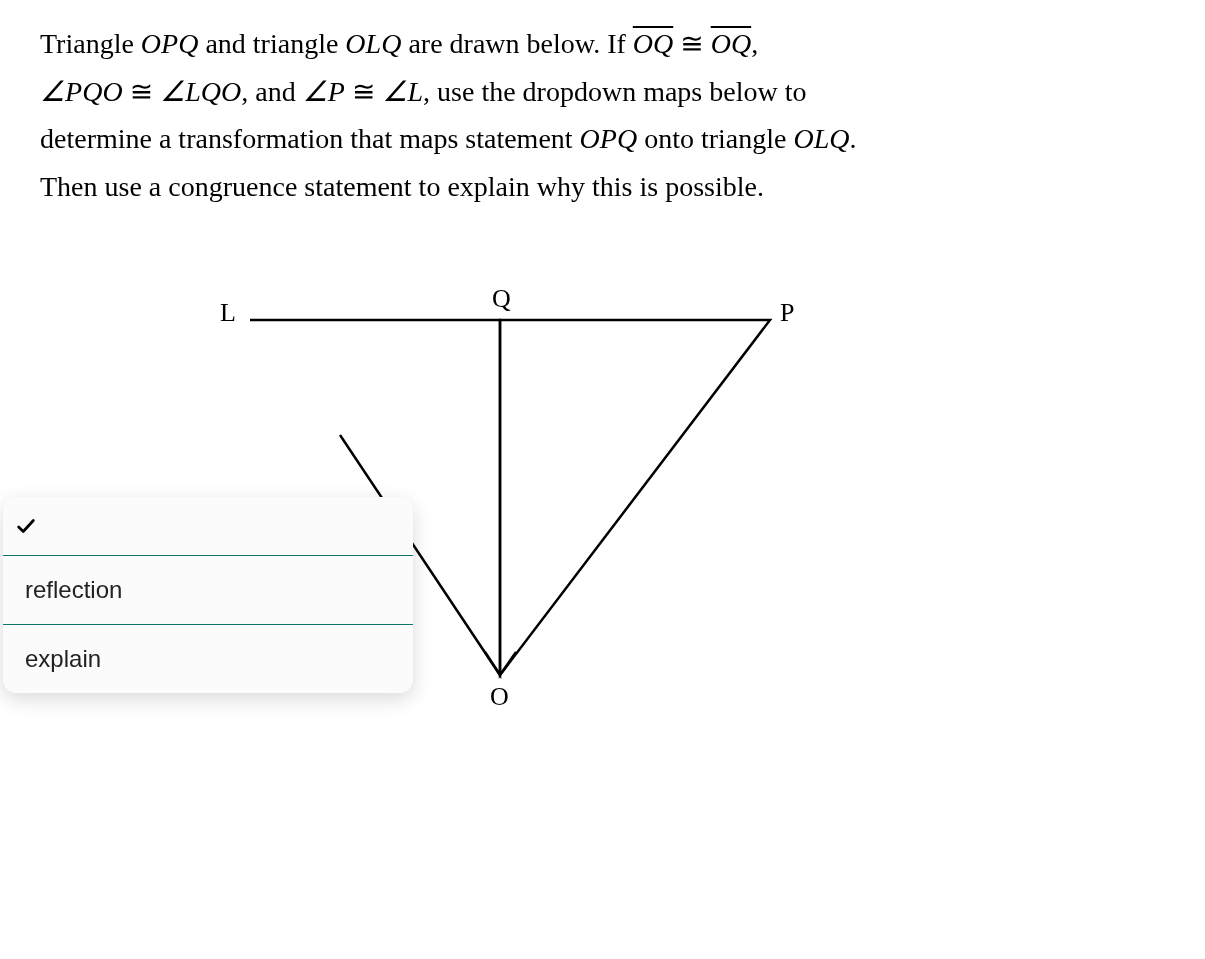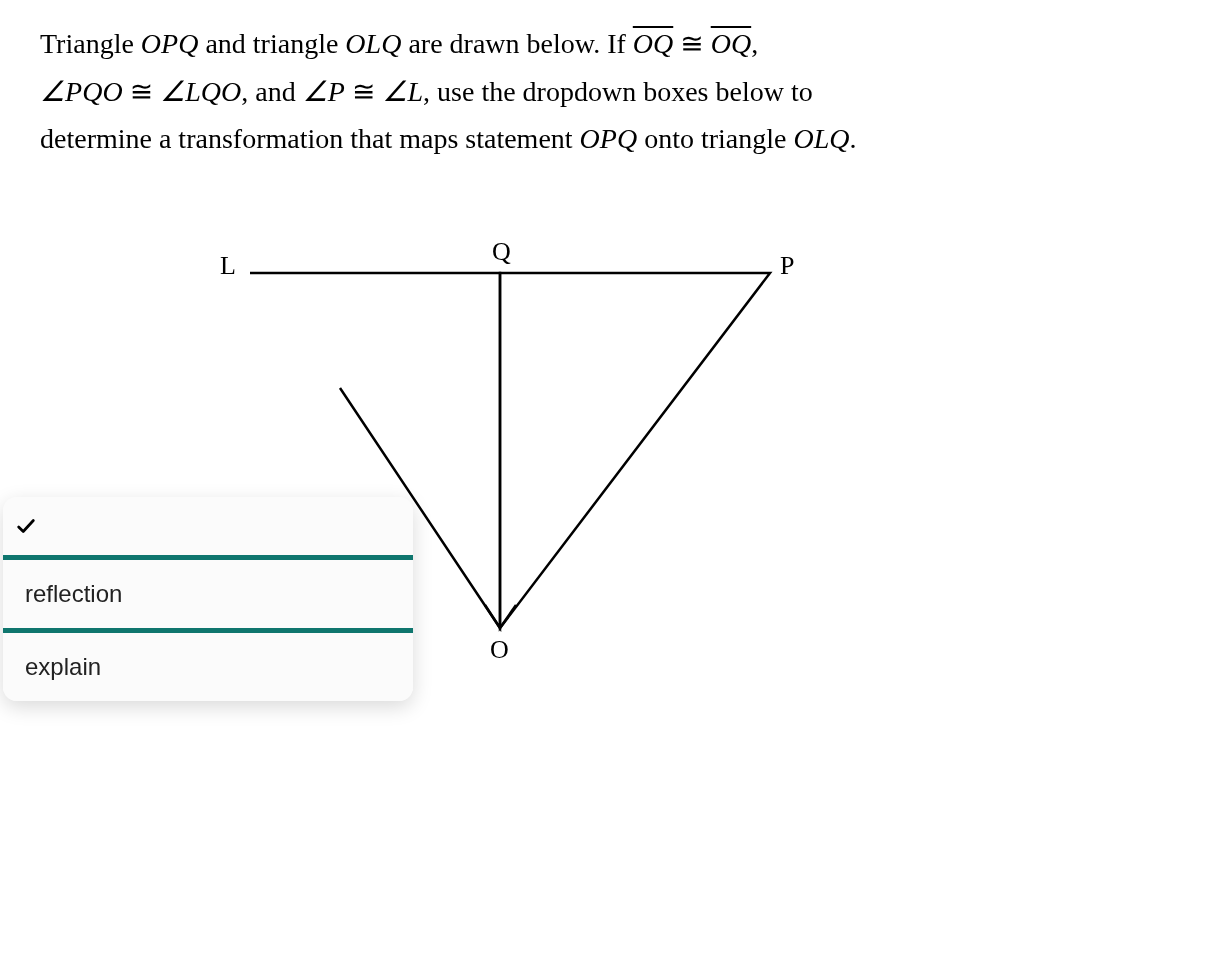--- a/index.html
+++ b/index.html
@@ -43,21 +43,21 @@
     left: 3px;
     top: 497px;
     width: 410px;
     background: #fbfbfb;
     border-radius: 14px;
     box-shadow: 0 6px 20px rgba(0,0,0,0.15);
     overflow: hidden;
     z-index: 10;
   }
   .dd-row {
-    border-bottom: 5px solid #0f766e;
+    border-bottom: 1px solid #0f766e;
     padding: 20px 22px;
     font-family: -apple-system, Helvetica, Arial, sans-serif;
     font-size: 24px;
     color: #222;
     display: flex;
     align-items: center;
     background: #fbfbfb;
   }
   .dd-row:last-child { border-bottom: none; }
   .dd-row.check {
@@ -112,24 +112,25 @@
   }
 </style>
 </head>
 <body>
 
 <div class="page">
 
   <div class="problem-text">
     <span>Triangle </span><span class="math-i">OPQ</span><span> and triangle </span><span class="math-i">OLQ</span><span> are drawn below. If </span><span class="math-i overline">OQ</span><span> ≅ </span><span class="math-i overline">OQ</span><span>,</span>
     <br>
-    <span class="math-i">∠PQO</span><span> ≅ </span><span class="math-i">∠LQO</span><span>, and </span><span class="math-i">∠P</span><span> ≅ </span><span class="math-i">∠L</span><span>, use the dropdown boxes below to</span>
+    <span class="math-i">∠PQO</span><span> ≅ </span><span class="math-i">∠LQO</span><span>, and </span><span class="math-i">∠P</span><span> ≅ </span><span class="math-i">∠L</span><span>, use the dropdown maps below to</span>
     <br>
     <span>determine a transformation that maps statement </span><span class="math-i">OPQ</span><span> onto triangle </span><span class="math-i">OLQ</span><span>.</span>
     <br>
+    <span>Then use a congruence statement to explain why this is possible.</span>
   </div>
 
   <div class="figure-area">
     <svg class="figure" width="900" height="480">
 
       <g stroke="#000" stroke-width="2.5" fill="none" stroke-linejoin="miter">
 
         <polyline points="210,30 460,30 460,385 300,145"></polyline>
 
         <polygon points="460,30 730,30 460,385"></polygon>

